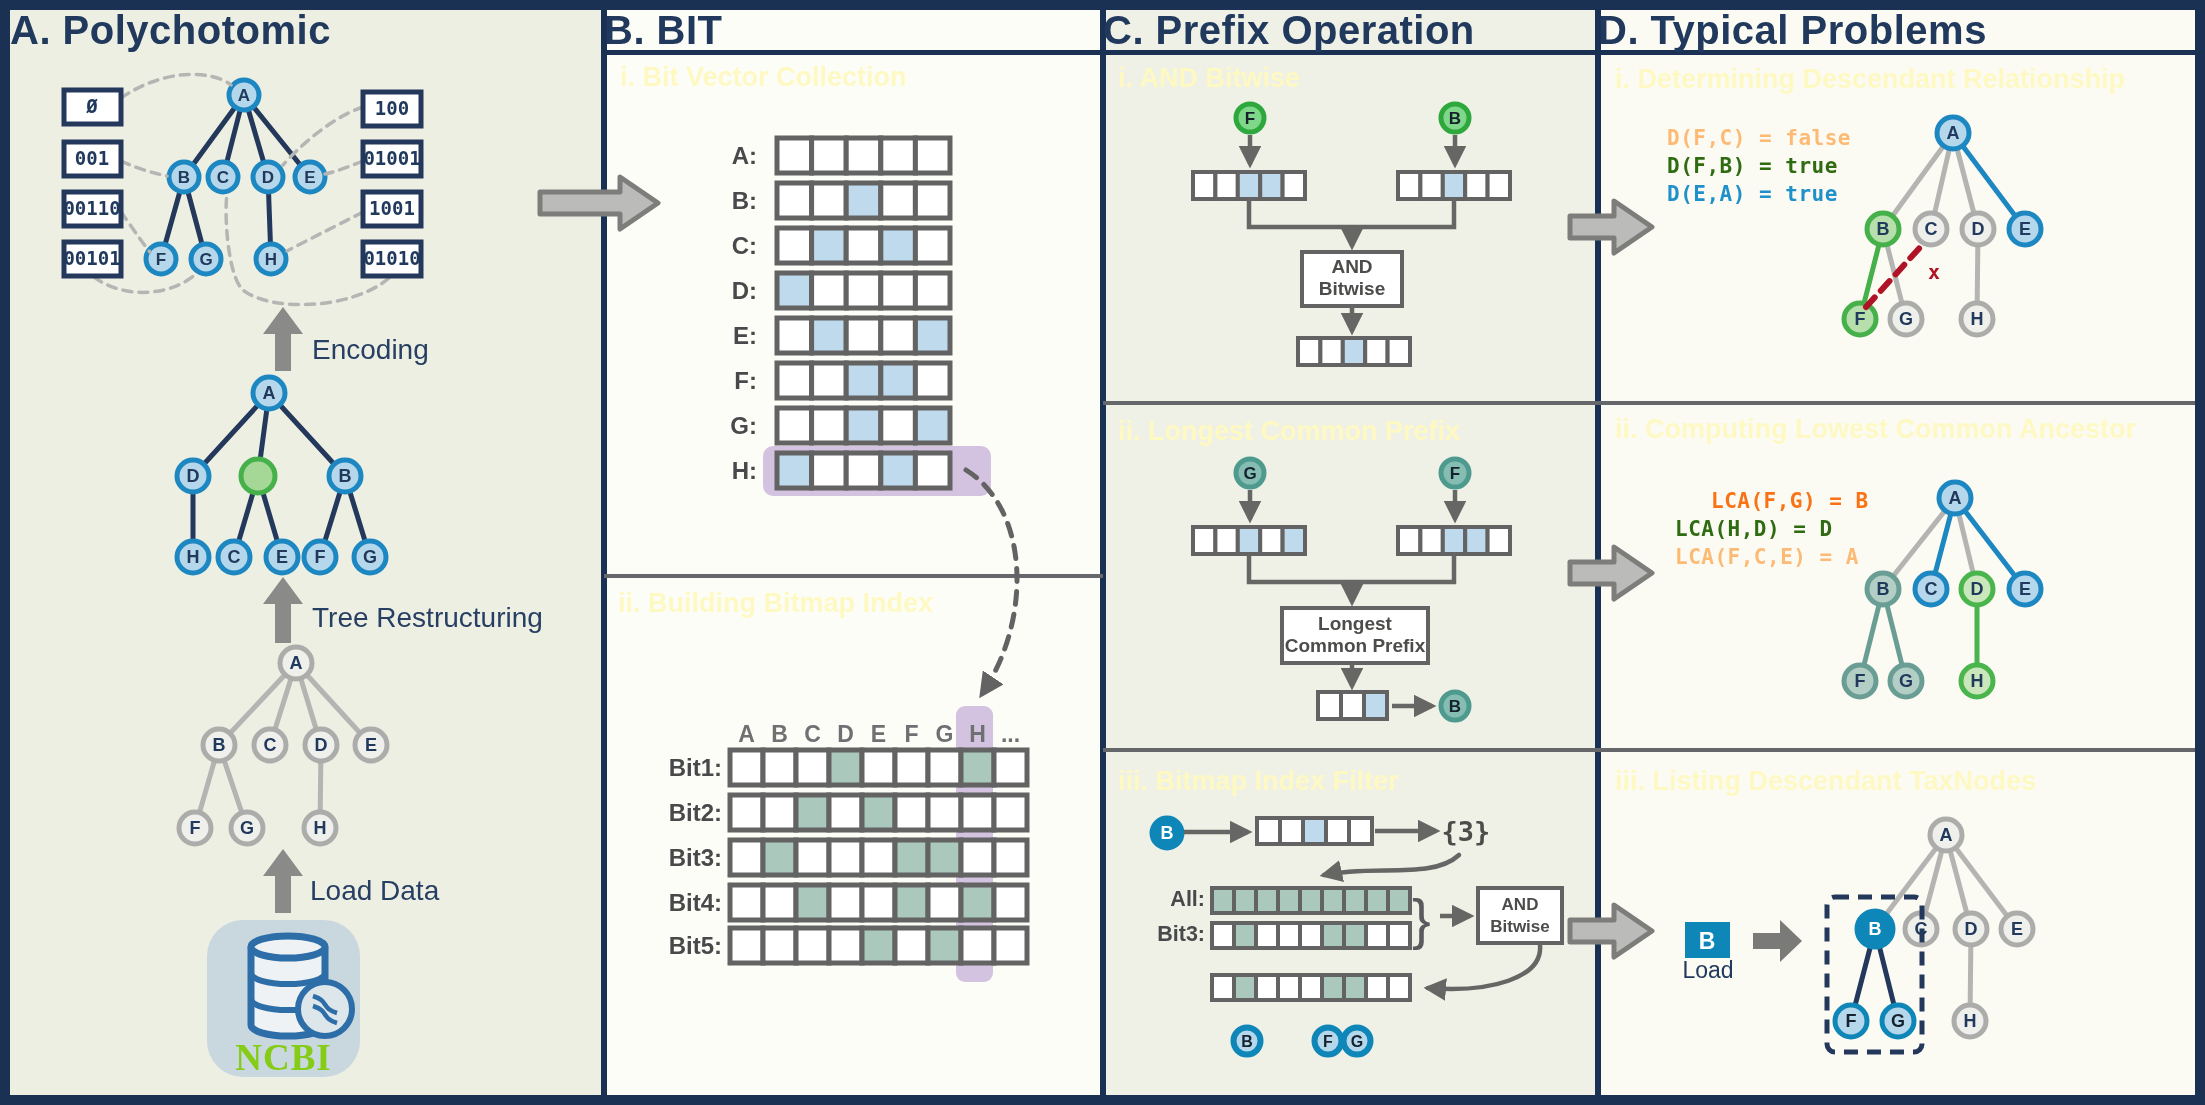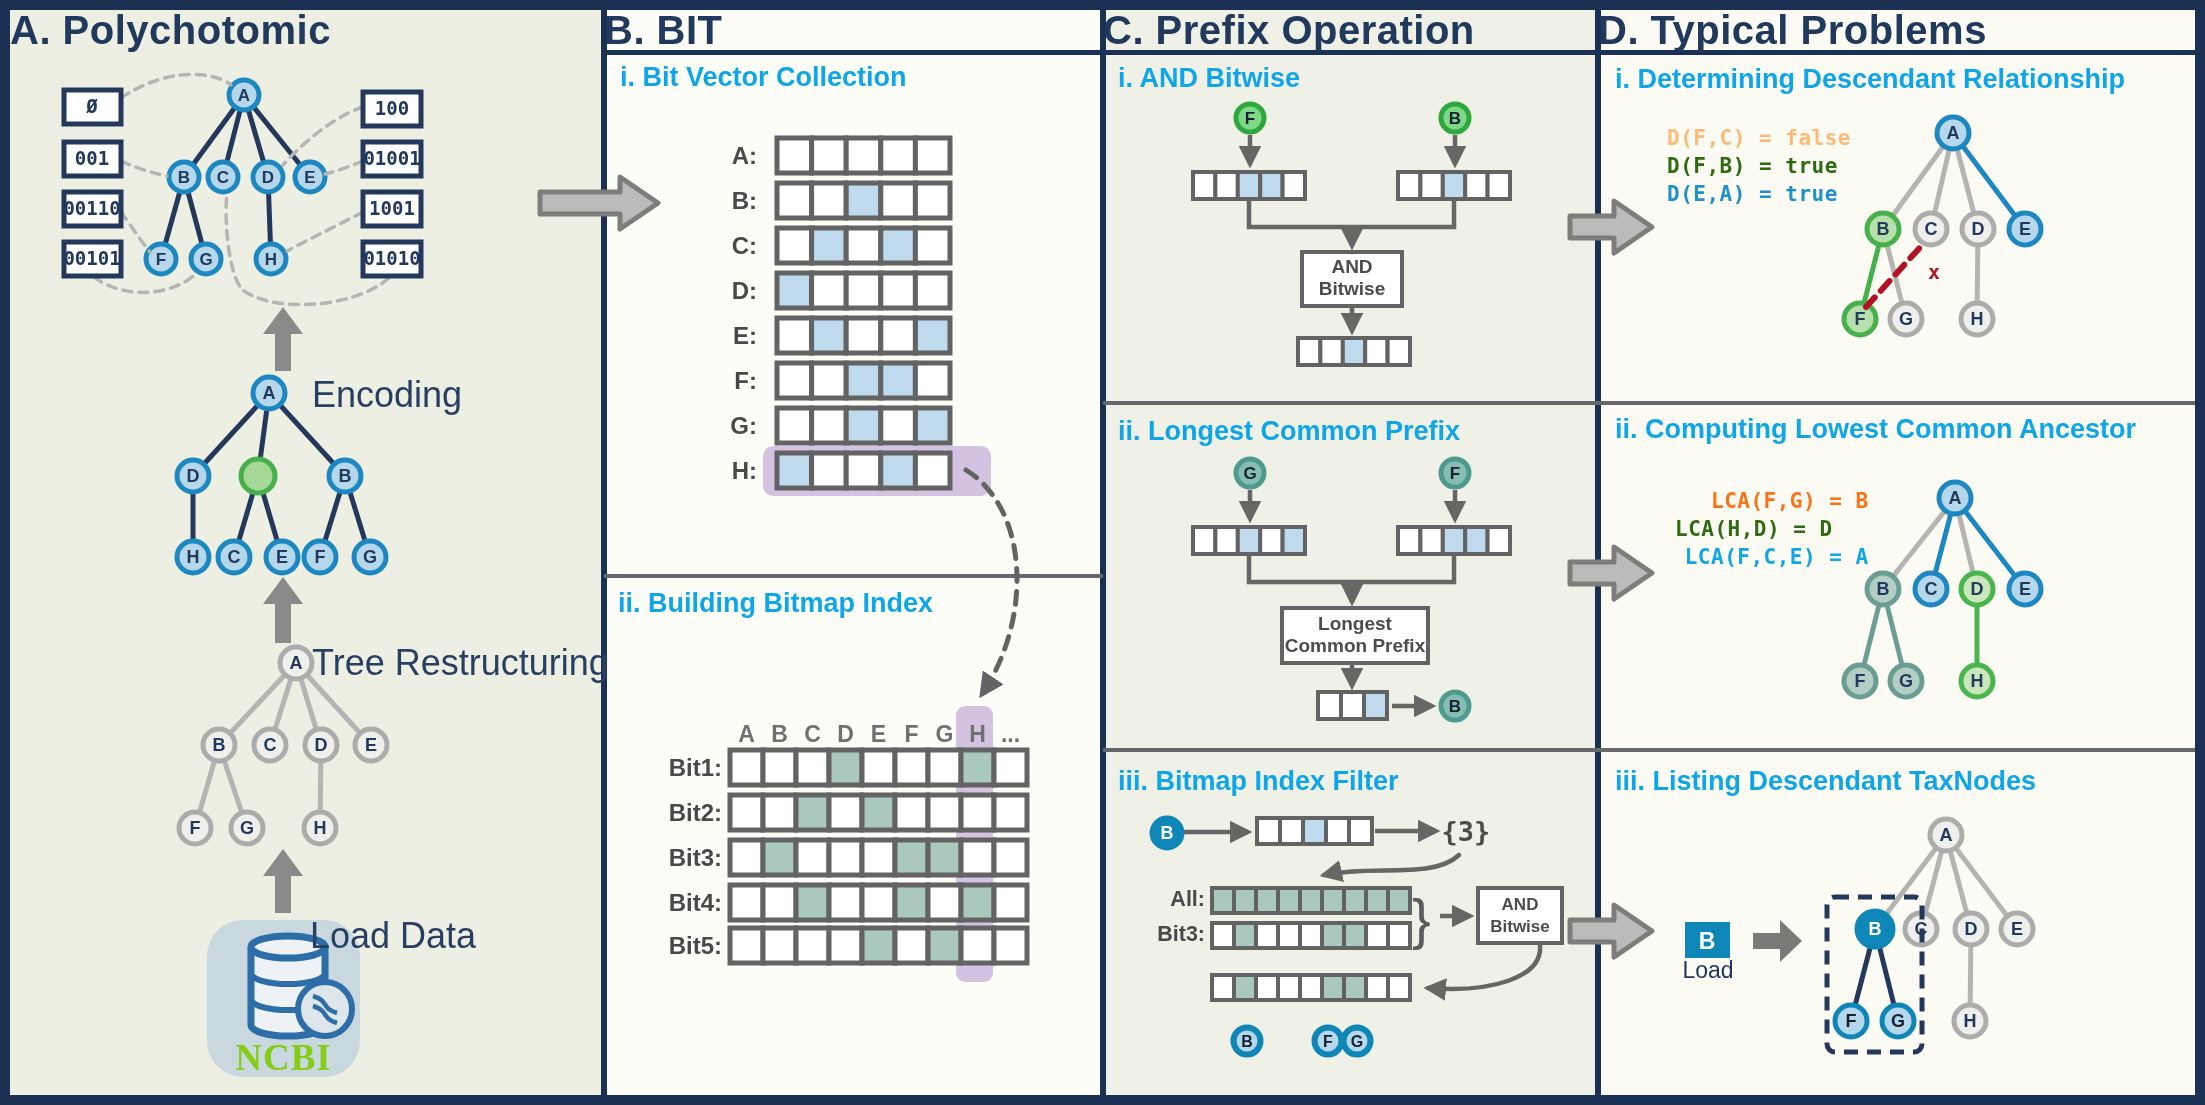--- a/index.html
+++ b/index.html
@@ -4,22 +4,22 @@
 <style>
   html,body{margin:0;padding:0;background:#ffffff;}
   .canvas{position:relative;width:2205px;height:1105px;background:#1b3154;overflow:hidden;
           font-family:"Liberation Sans",sans-serif;}
   .panel{position:absolute;top:10px;height:1085px;z-index:1;}
   .vdiv{position:absolute;top:10px;height:1085px;width:6px;background:#1b3154;z-index:3;}
   .hline{position:absolute;height:5px;background:#1b3154;z-index:3;}
   .gline{position:absolute;height:4px;background:#66676a;z-index:3;}
   .ptitle{position:absolute;top:8px;font-weight:bold;font-size:40px;
           color:#20395c;z-index:5;letter-spacing:0.5px;}
-  .stitle{position:absolute;font-weight:bold;font-size:27px;color:#0ea5e9;z-index:5;}
-  .flabel{position:absolute;font-weight:400;font-size:36px;color:#273f63;z-index:5;margin-top:40px;}
+  .stitle{position:absolute;font-weight:bold;font-size:27px;color:#fef9c3;z-index:5;}
+  .flabel{position:absolute;font-weight:400;font-size:28px;color:#273f63;z-index:5;}
   .code-block{position:absolute;z-index:5;}
   .code-line{font-family:"DejaVu Sans Mono",monospace;font-weight:bold;font-size:21px;
              line-height:28px;white-space:pre;letter-spacing:0.5px;}
   .small-label{position:absolute;z-index:5;font-size:23px;color:#20395c;text-align:center;}
   .ncbi-label{position:absolute;z-index:5;font-family:"Liberation Serif",serif;font-weight:bold;
               font-size:37px;color:#84cc16;text-align:center;letter-spacing:1px;}
   svg#diagram{position:absolute;left:0;top:0;z-index:4;}
 </style>
 </head>
 <body>
@@ -63,21 +63,21 @@
   <div class="ncbi-label" style="left:207px;width:153px;top:1036px;">NCBI</div>
 
   <div class="code-block" id="code-d1" style="left:1667px;top:124px;">
       <div class="code-line" style="color: #fdba74;">D(F,C) = false</div>
       <div class="code-line" style="color: rgb(47, 107, 16);">D(F,B) = true</div>
       <div class="code-line" style="color: rgb(32, 144, 202);">D(E,A) = true</div>
     </div>
   <div class="code-block" id="code-d2" style="left:1675px;top:487px;">
       <div class="code-line" style="color: #f97316; margin-left: 36px;">LCA(F,G) = B</div>
       <div class="code-line" style="color: rgb(47, 107, 16);">LCA(H,D) = D</div>
-      <div class="code-line" style="color: #0ea5e9; text-align: right;">LCA(F,C,E) = A</div>
+      <div class="code-line" style="color: #fdba74;">LCA(F,C,E) = A</div>
     </div>
   <div class="small-label" style="left:1668px;width:80px;top:957px;">Load</div>
 
   <svg id="diagram" width="2205" height="1105" viewBox="0 0 2205 1105">
       <defs>
         <marker id="mFlow" viewBox="0 0 10 10" refX="8" refY="5" markerWidth="5" markerHeight="5" orient="auto-start-reverse">
           <path d="M0,0 L10,5 L0,10 z" fill="#666664"></path>
         </marker>
         <marker id="mDash" viewBox="0 0 10 10" refX="8" refY="5" markerWidth="5" markerHeight="5" orient="auto-start-reverse">
           <path d="M0,0 L10,5 L0,10 z" fill="#636363"></path>

